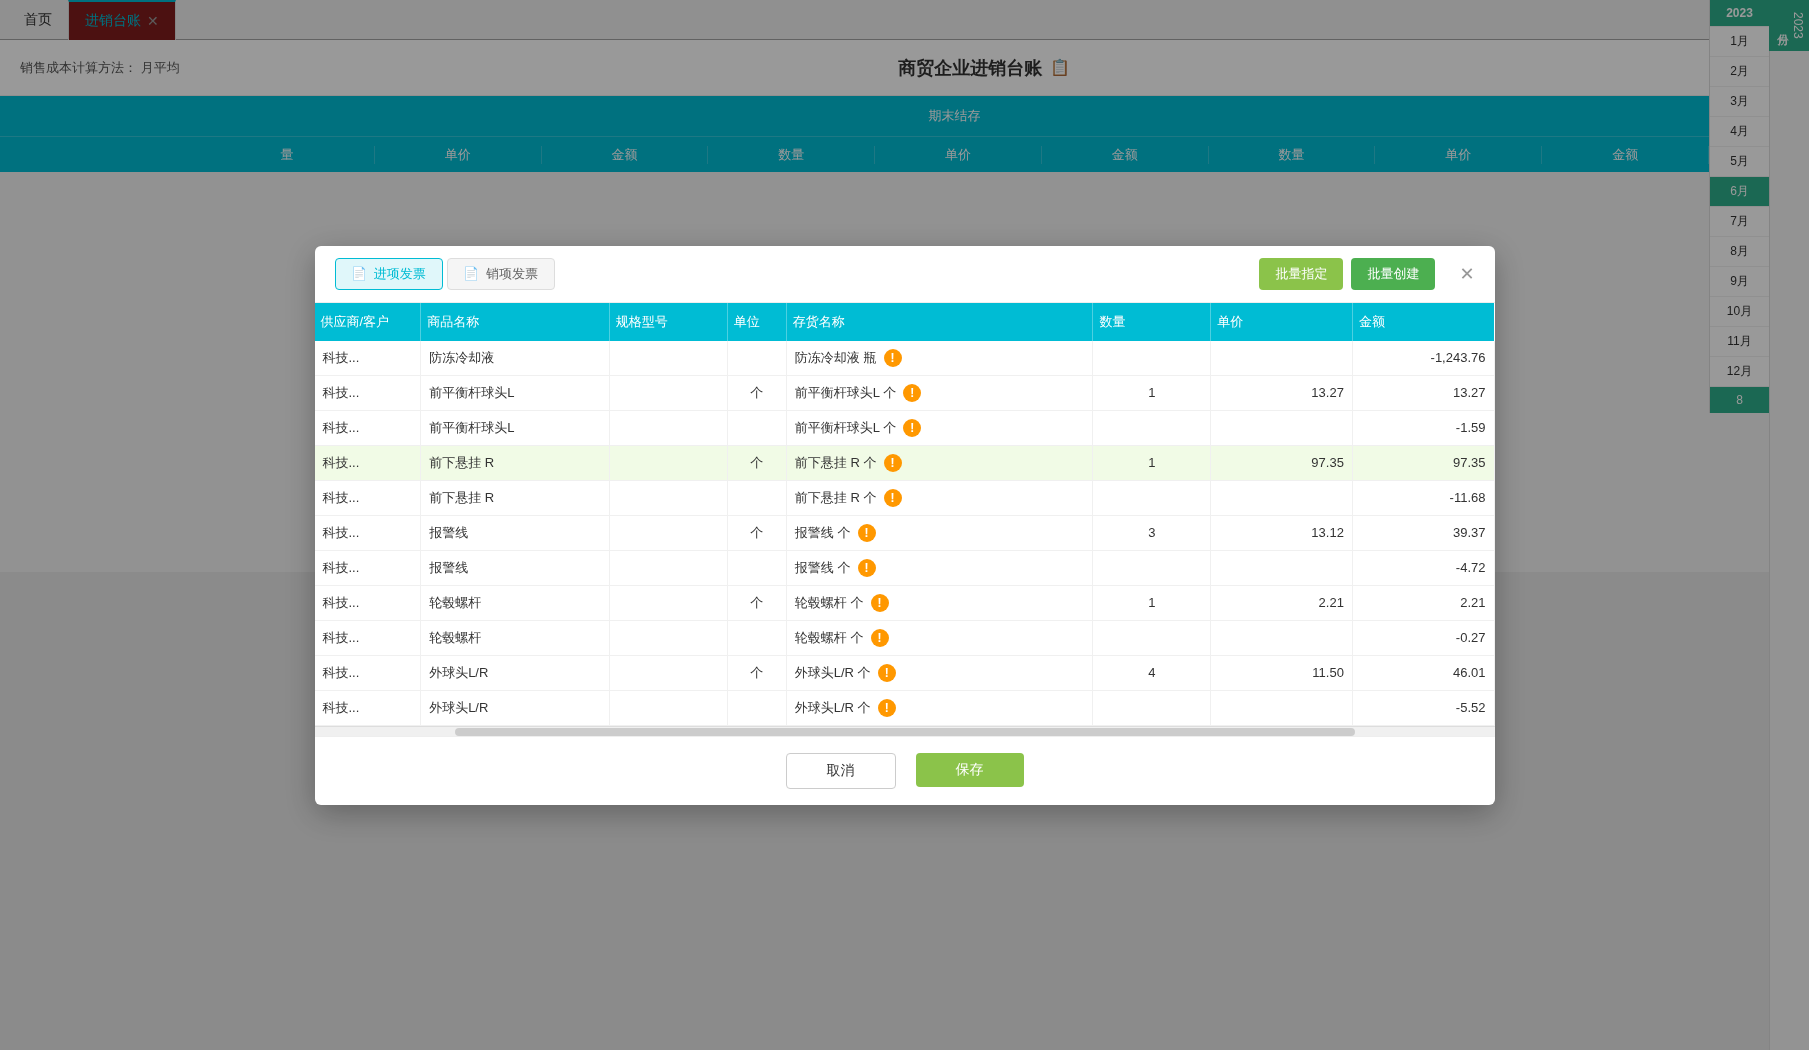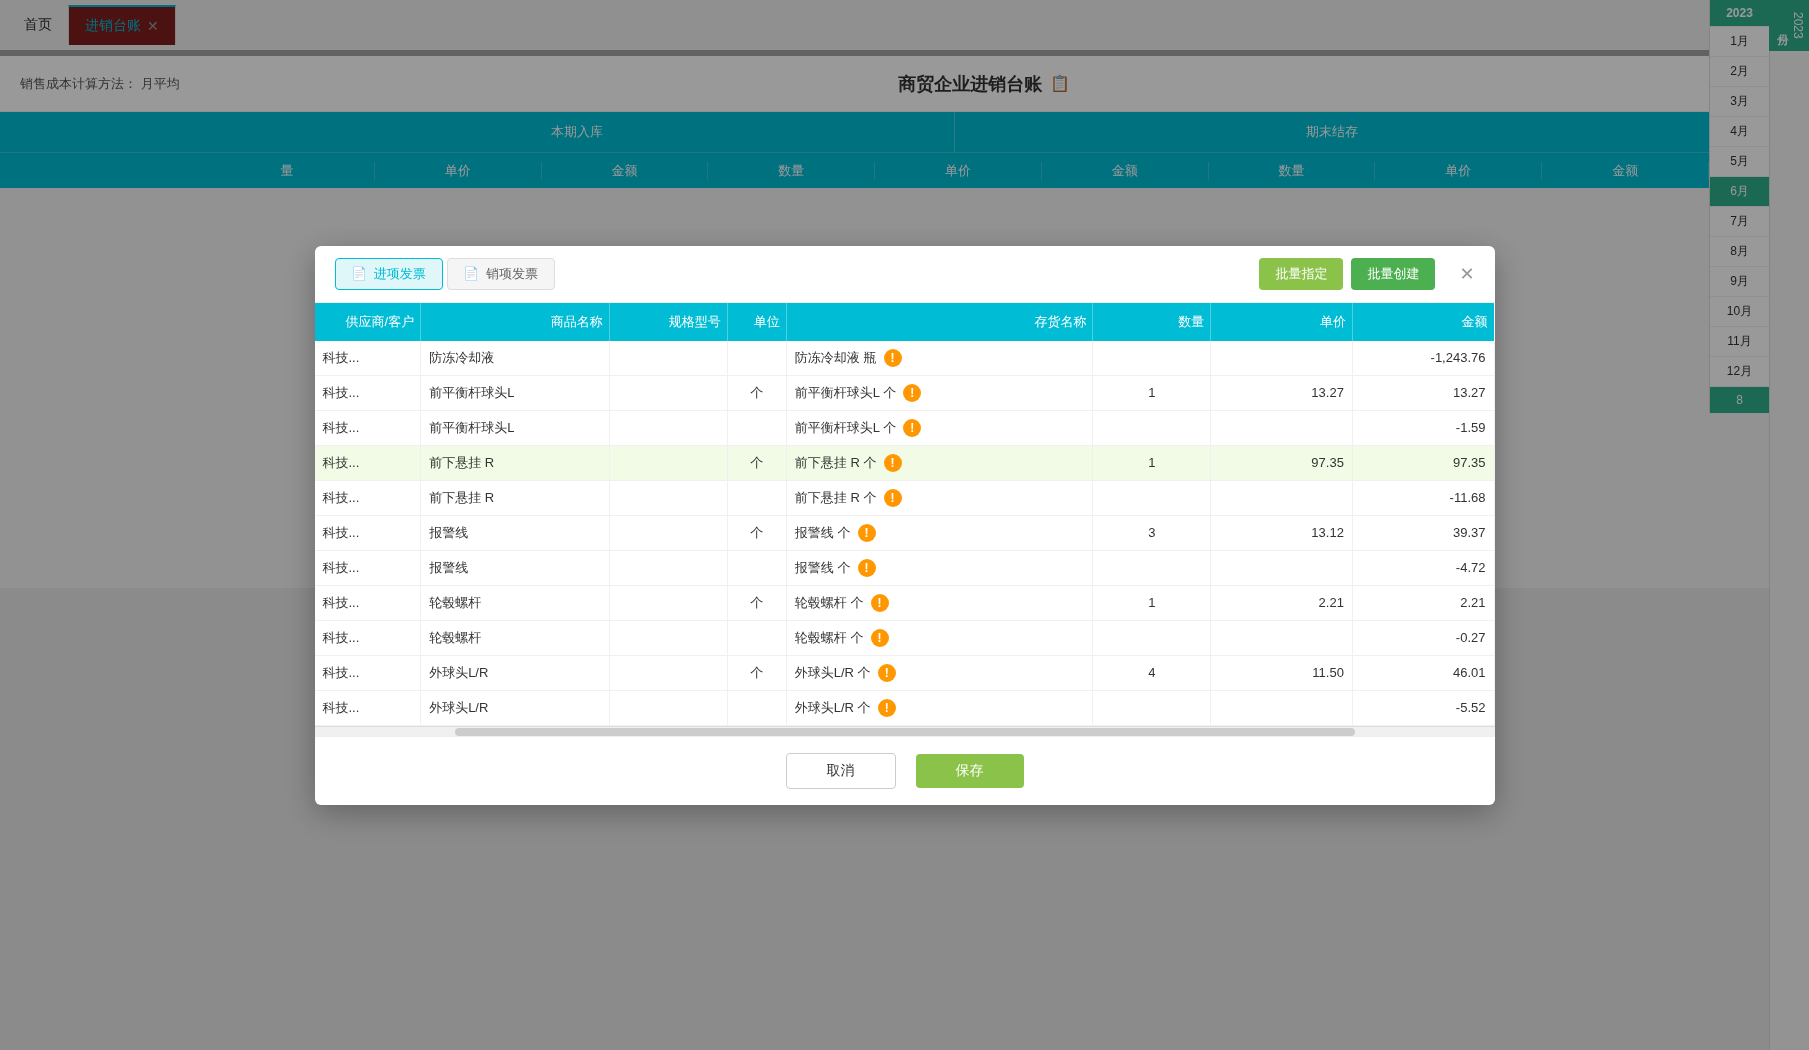--- a/index.html
+++ b/index.html
@@ -1,20 +1,20 @@
 <!DOCTYPE html>
 <html><head>
   <meta charset="utf-8">
   <style>
     * { box-sizing: border-box; margin: 0; padding: 0; }
     body { font-family: 'Microsoft YaHei', Arial, sans-serif; font-size: 13px; background: #c8c8c8; width: 1809px; height: 1050px; overflow: hidden; }
 
     
     .tab-bar {
-      display: flex; align-items: center; background: #f0f0f0; border-bottom: 6px solid #a3a3a3; height: 56px; padding: 0 8px;
+      display: flex; align-items: center; background: #f0f0f0; border-bottom: 1px solid #a3a3a3; height: 40px; padding: 0 8px;
     }
     .tab-item {
       display: flex; align-items: center; padding: 0 16px; height: 40px; cursor: pointer; font-size: 14px; color: #333;
     }
     .tab-item.active {
       background: #7f1d1d; border-top: 2px solid #00bcd4; border-left: 1px solid #ddd; border-right: 1px solid #ddd; color: #00bcd4;
     }
     .tab-close { margin-left: 6px; cursor: pointer; color: #999; }
     .header-left { font-size: 13px; color: #555; }
     .header-title { flex: 1; text-align: right; font-size: 18px; font-weight: bold; color: #333; display: flex; align-items: center; justify-content: center; gap: 8px; }
@@ -46,38 +46,38 @@
     .dialog-tab.inactive { background: #f5f5f5; color: #666; border-color: #ddd; }
     .dialog-close { margin-left: auto; cursor: pointer; color: #999; font-size: 18px; }
     .dialog-header-actions { margin-left: auto; display: flex; gap: 8px; }
     .btn-batch-assign { background: #8bc34a; color: #fff; border: none; padding: 7px 16px; border-radius: 4px; cursor: pointer; font-size: 13px; }
     .btn-batch-create { background: #4caf50; color: #fff; border: none; padding: 7px 16px; border-radius: 4px; cursor: pointer; font-size: 13px; }
 
     
     .dialog-table-wrap { overflow: auto; flex: 1; }
     table.dialog-table { width: 100%; border-collapse: collapse; }
     table.dialog-table th {
-      background: #00bcd4; color: #fff; text-align: right; padding: 10px 6px; font-size: 13px; font-weight: normal;
+      background: #00bcd4; color: #fff; text-align: left; padding: 10px 6px; font-size: 13px; font-weight: normal;
       border-right: 1px solid rgba(255,255,255,0.3);
     }
     table.dialog-table td {
       padding: 8px 8px; border-bottom: 1px solid #f0f0f0; border-right: 1px solid #f0f0f0; font-size: 13px; color: #333; text-align: center;
     }
     table.dialog-table td.left { text-align: left; }
     table.dialog-table td.right { text-align: right; }
     table.dialog-table tr.highlighted { background: #f1fbe6; }
 
     .warning-icon {
       display: inline-block; width: 18px; height: 18px; background: #ff9800; border-radius: 50%; color: #fff;
       font-size: 12px; font-weight: bold; line-height: 18px; text-align: center;
     }
 
     
     .dialog-footer {
-      display: flex; align-items: center; justify-content: center; gap: 20px; padding: 16px 20px; border-top: 1px solid #eee;
+      display: flex; align-items: flex-start; justify-content: center; gap: 20px; padding: 16px 20px; border-top: 1px solid #eee;
     }
     .btn-cancel { padding: 8px 40px; border: 1px solid #ccc; background: #fff; border-radius: 4px; cursor: pointer; font-size: 14px; color: #333; }
     .btn-save { padding: 8px 40px; background: #8bc34a; color: #fff; border: none; border-radius: 4px; cursor: pointer; font-size: 14px; }
     .bg-header { background: #fff; height: 56px; display: flex; align-items: center; padding: 0 20px; border-bottom: 1px solid #eee; }
 
     .scrollbar-area { height: 10px; background: #f0f0f0; border-top: 1px solid #ddd; }
     .scrollbar-thumb { height: 8px; background: #ccc; border-radius: 4px; margin: 1px 140px 1px 140px; }
 
     
     .side-panel { position: absolute; right: 0; top: 0; width: 40px; height: 100%; background: #f5f5f5; border-left: 1px solid #ddd; display: flex; flex-direction: column; align-items: center; }
@@ -114,23 +114,20 @@
       <span>销售成本计算方法：</span>
       <span>月平均</span>
     </div>
     <div class="header-title">
       <span>商贸企业进销台账</span>
       <span style="font-size:16px;">📋</span>
     </div>
   </div>
 
   <div style="background:#00bcd4; display:flex; color:#fff; height:40px; align-items:center; padding-left:200px;">
-    <div style="flex:1; text-align:center; border-right:1px solid rgba(255,255,255,0.3); height:100%; display:flex;align-items:center;justify-content:center;">
-      <span>本期入库</span>
-    </div>
     <div style="flex:1; text-align:center; height:100%; display:flex;align-items:center;justify-content:center;">
       <span>期末结存</span>
     </div>
     <div style="width:100px; text-align:center;">月份</div>
   </div>
 
   <div style="background:#00bcd4; display:flex; color:#fff; height:36px; align-items:center; border-top:1px solid rgba(255,255,255,0.2); padding-left:200px;">
     <div style="flex:1; text-align:center; padding:0 4px; border-right:1px solid rgba(255,255,255,0.2);"><span>量</span></div>
     <div style="flex:1; text-align:center; border-right:1px solid rgba(255,255,255,0.2);"><span>单价</span></div>
     <div style="flex:1; text-align:center; border-right:1px solid rgba(255,255,255,0.2);"><span>金额</span></div>

